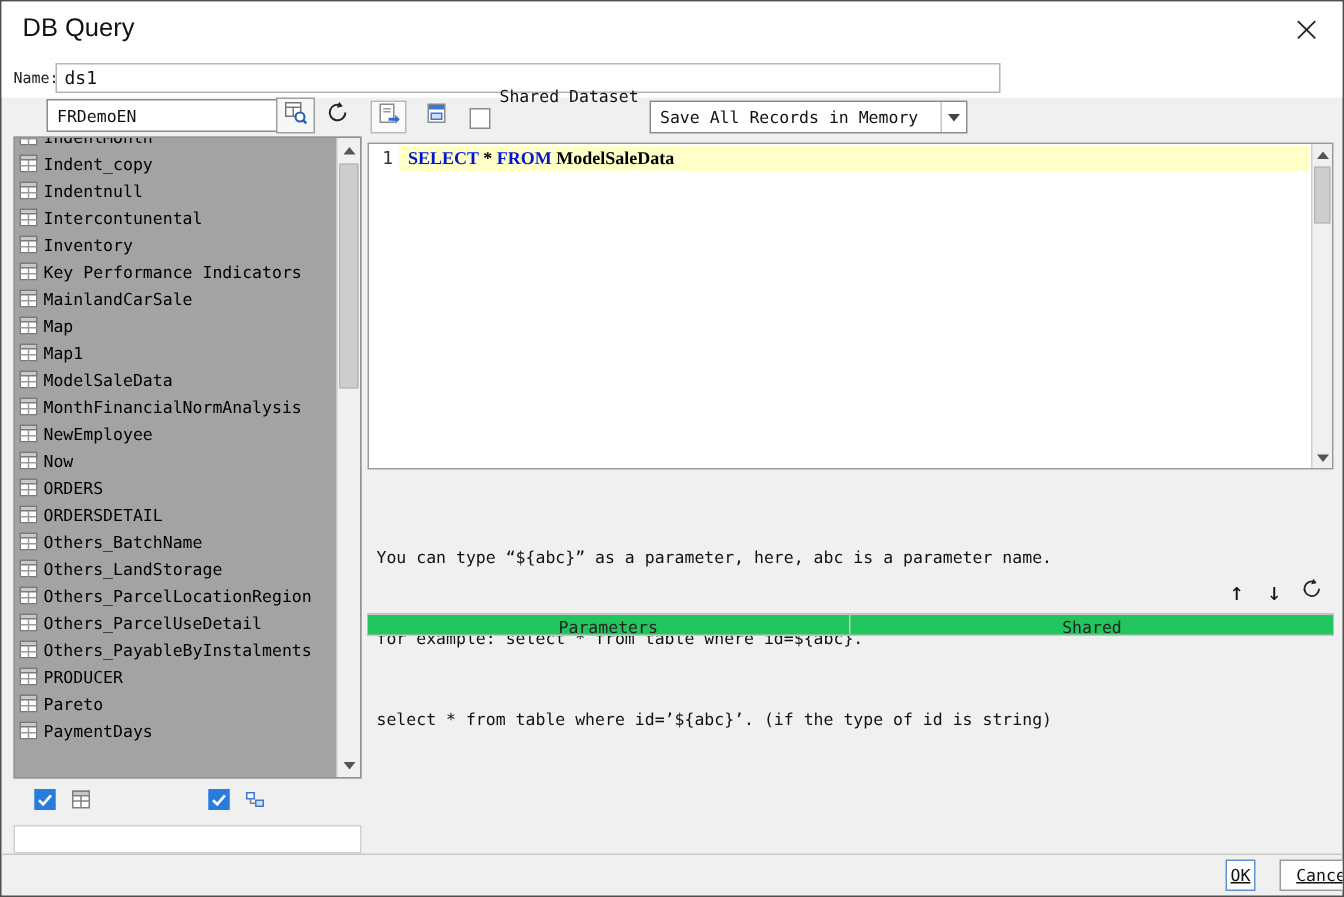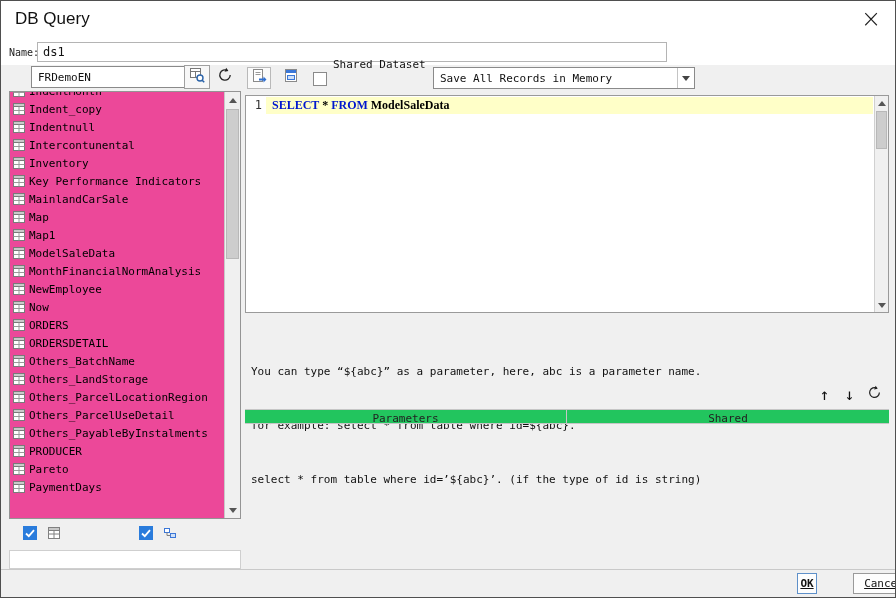--- a/index.html
+++ b/index.html
@@ -25,30 +25,30 @@
 
   
   .combo { position:absolute; background:#fff; border:1px solid #8a8a8a; height:22px; }
   .combo .combo-text { position:absolute; left:6px; top:4px; font-size:11px; color:#111;
                        white-space:nowrap; }
   .combo .combo-arrow { position:absolute; right:0; top:0; bottom:0; width:17px; }
   .combo .combo-arrow .tri { position:absolute; left:4px; top:8px; width:0; height:0;
       border-left:4px solid transparent; border-right:4px solid transparent;
       border-top:5px solid #444; }
   .combo-conn { left:8px; top:65px; width:172px;margin-left:22px; }
-  .combo-save { left:432px; top:66px; width:262px;text-decoration:underline; }
+  .combo-save { left:432px; top:66px; width:212px;text-decoration:underline; }
   .combo-save .combo-arrow { border-left:1px solid #c4c4c4; }
 
   .tool-btn { position:absolute; width:26px; height:24px; top:64px; display:flex;
               align-items:center; justify-content:center; cursor:pointer; }
   .btn-search { left:183px; border:1px solid #a0a0a0; background:#f7f7f7; }
   .btn-refresh { left:211px; }
 
   .list-wrap { position:absolute; left:8px; top:90px; width:232px; height:428px;
-               background:#ec4899; border:1px solid #949494; }
+               background:#a3a3a3; border:1px solid #949494; }
   .list-items { position:absolute; left:0; top:0; right:16px; bottom:0; overflow:hidden; }
   .list-inner { margin-top:-10px; }
   .list-item { height:18px; display:flex; align-items:center; padding-left:3px;
                font-size:11px; color:#000; white-space:nowrap; cursor:default; }
   .list-item .tbl-icon { display:inline-flex; margin-right:4px; flex:none; }
 
   .vscroll { position:absolute; right:0; top:0; bottom:0; width:16px; background:#f0f0f0;
              border-left:1px solid #c8c8c8; }
   .vscroll .sb-up, .vscroll .sb-down { position:absolute; left:0; right:0; height:16px;
              display:flex; align-items:center; justify-content:center; cursor:pointer; }
@@ -101,21 +101,21 @@
                   border-bottom:1px solid #c6c6c6; }
   .param-col { font-size:11px; color:#222; text-align:center; line-height:17px; }
   .param-col1 { width:322px; border-right:1px solid #c6c6c6; }
   .param-col2 { flex:1; }
 
   
   .footer-sep { position:absolute; left:0; right:0; top:568px; height:1px; background:#c9c9c9; }
   .btn { position:absolute; top:572px; height:21px; background:#fdfdfd; border:1px solid #9a9a9a;
          font-family:"DejaVu Sans Mono", monospace; font-size:11px; color:#111;
          text-decoration:underline; cursor:pointer; text-align:center; line-height:19px; }
-  .btn-ok { left:796px; width:20px; border-color:#5e90c9;font-weight:bold; }
+  .btn-ok { left:816px; width:20px; border-color:#5e90c9; }
   .btn-cancel { left:822px; width:62px;margin-left:30px; }
 </style>
 </head>
 <body>
 
 <div class="dialog">
 
   <div class="titlebar">
     <div class="title">DB Query</div>
     <div class="close-btn">×</div>

